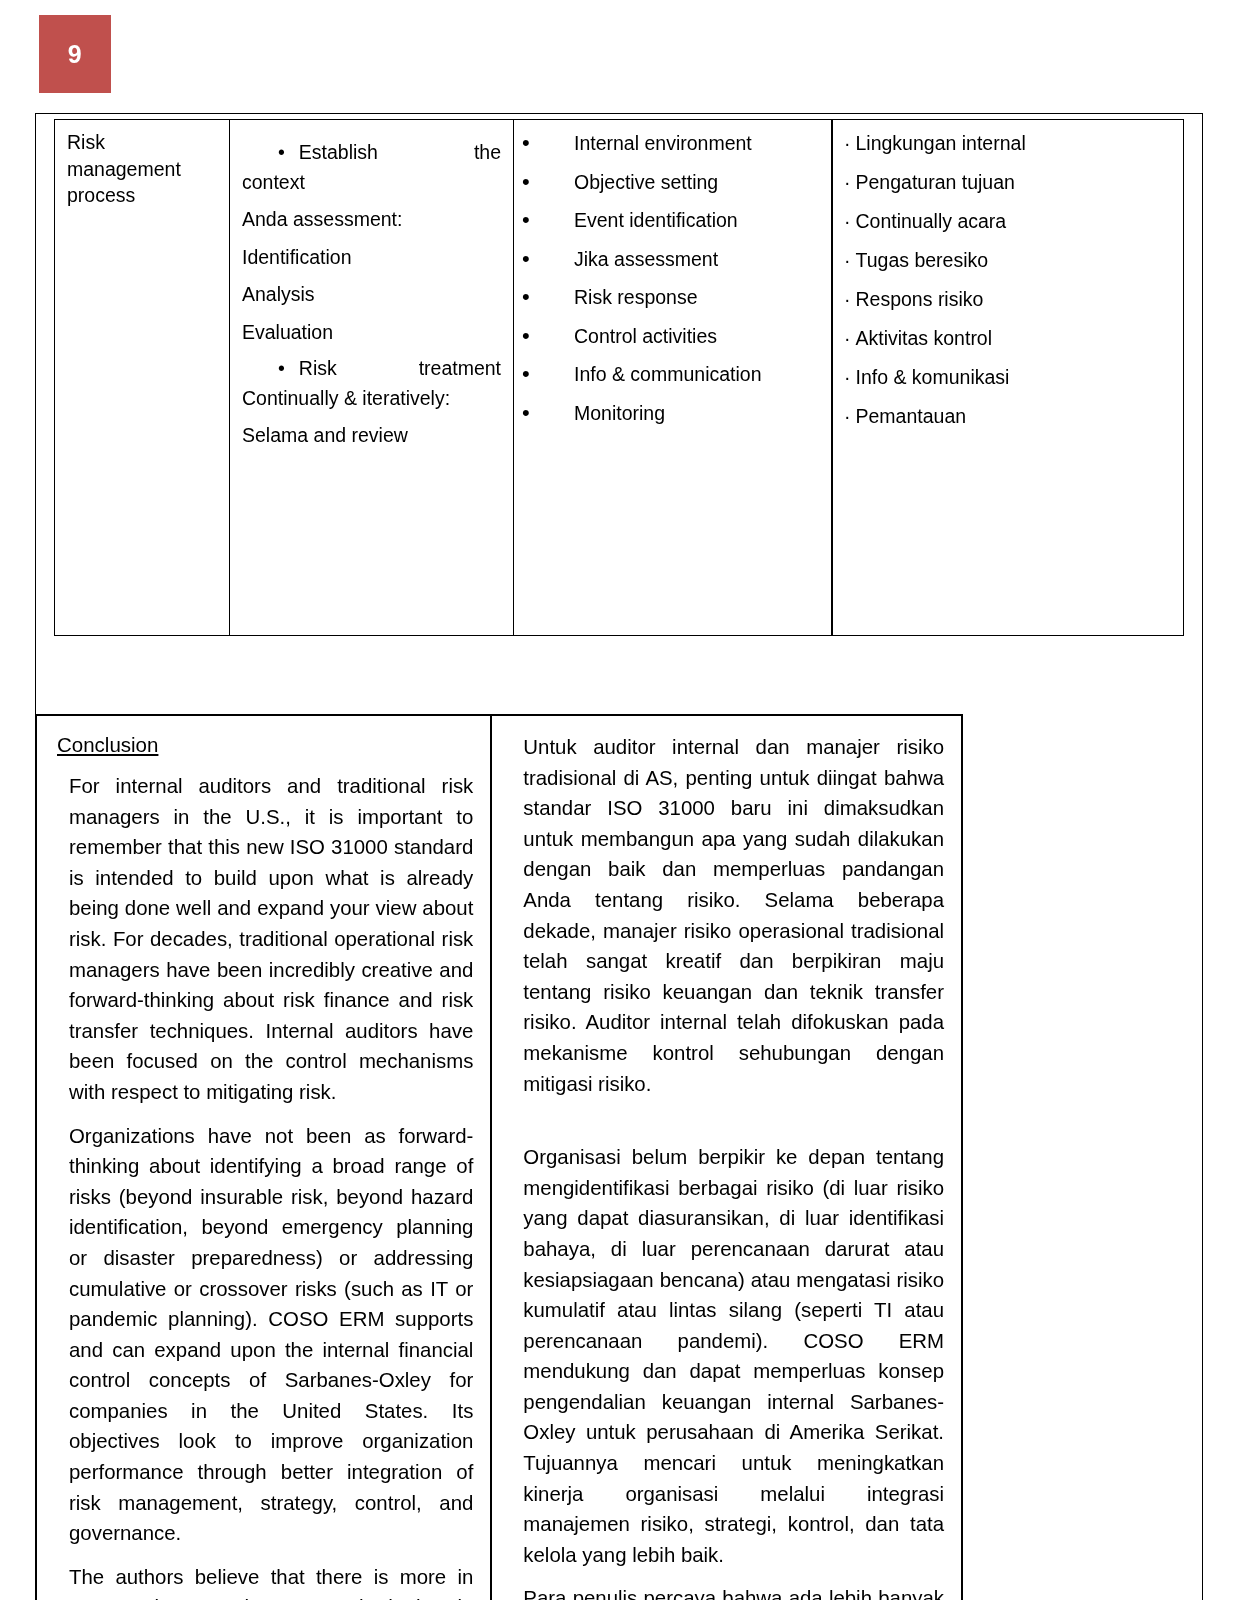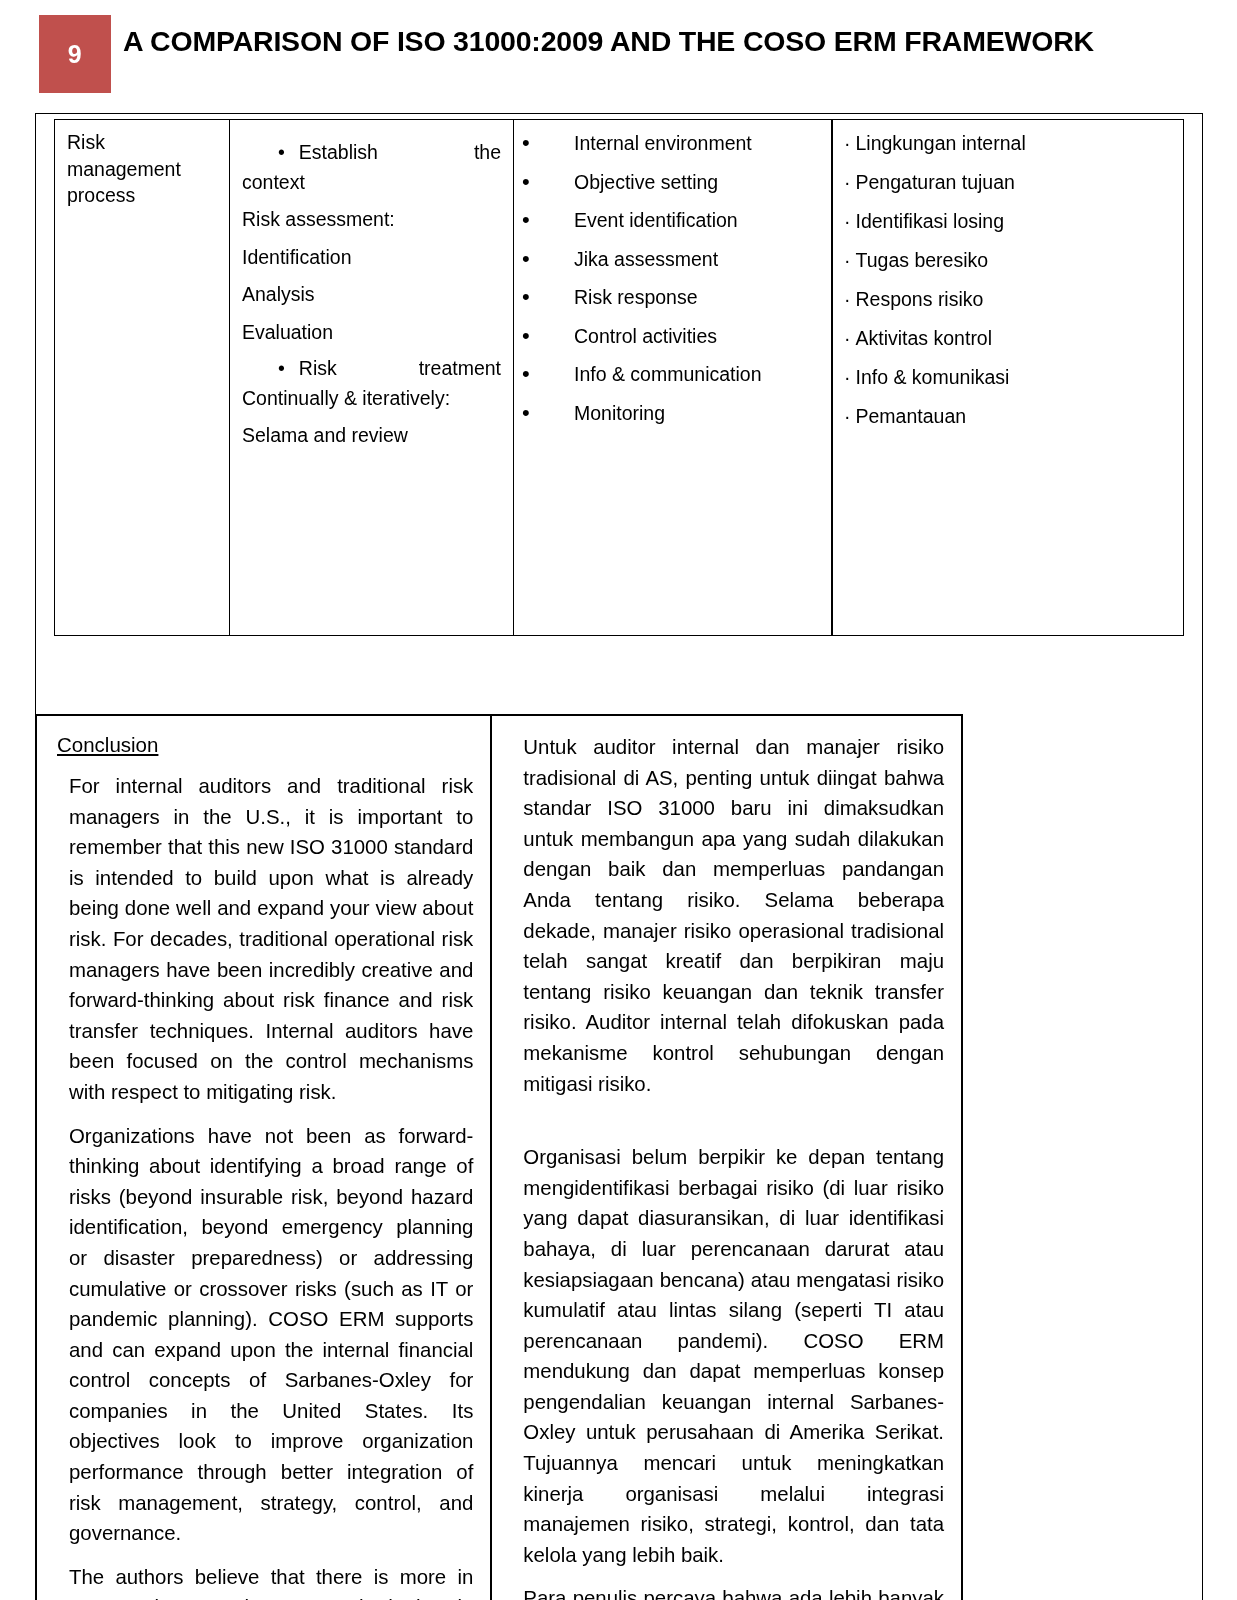--- a/index.html
+++ b/index.html
@@ -177,35 +177,34 @@
     text-justify: inter-word;
   }
   .body-par.clipped { text-align-last: justify; margin-bottom: 0; }
   .spacer-line { height: 30px; }
 </style>
 </head>
 <body>
 
 <div class="header">
   <div class="page-badge" style="background: rgb(192, 80, 77);">9</div>
-  <div class="page-title">A COMPARISON OF ISO 31000:2009 AND THE COSO ERM FRAMEWORK</div>
 </div>
 
 <div class="outer-frame"></div>
 
 <div class="table-top">
 
   <div class="tcol tcol-1">
     <div>Risk management process</div>
   </div>
 
   <div class="tcol tcol-2">
     <p class="sub-bullet"><span class="bl">•</span><span>Establish the</span></p>
     <p class="tight">context</p>
-    <p class="gap">Risk assessment:</p>
+    <p class="gap">Anda assessment:</p>
     <p class="gap">Identification</p>
     <p class="gap">Analysis</p>
     <p class="gap">Evaluation</p>
     <p class="sub-bullet"><span class="bl">•</span><span>Risk treatment</span></p>
     <p class="tight">Continually &amp; iteratively:</p>
     <p class="gap">Selama and review</p>
   </div>
 
   <div class="tcol tcol-3">
     <ul class="list-coso">
@@ -249,21 +248,21 @@
       <li>
           <span class="bullet-dot">·</span>
           <span>Lingkungan internal</span>
         </li>
       <li>
           <span class="bullet-dot">·</span>
           <span>Pengaturan tujuan</span>
         </li>
       <li>
           <span class="bullet-dot">·</span>
-          <span>Identifikasi losing</span>
+          <span>Continually acara</span>
         </li>
       <li>
           <span class="bullet-dot">·</span>
           <span>Tugas beresiko</span>
         </li>
       <li>
           <span class="bullet-dot">·</span>
           <span>Respons risiko</span>
         </li>
       <li>

